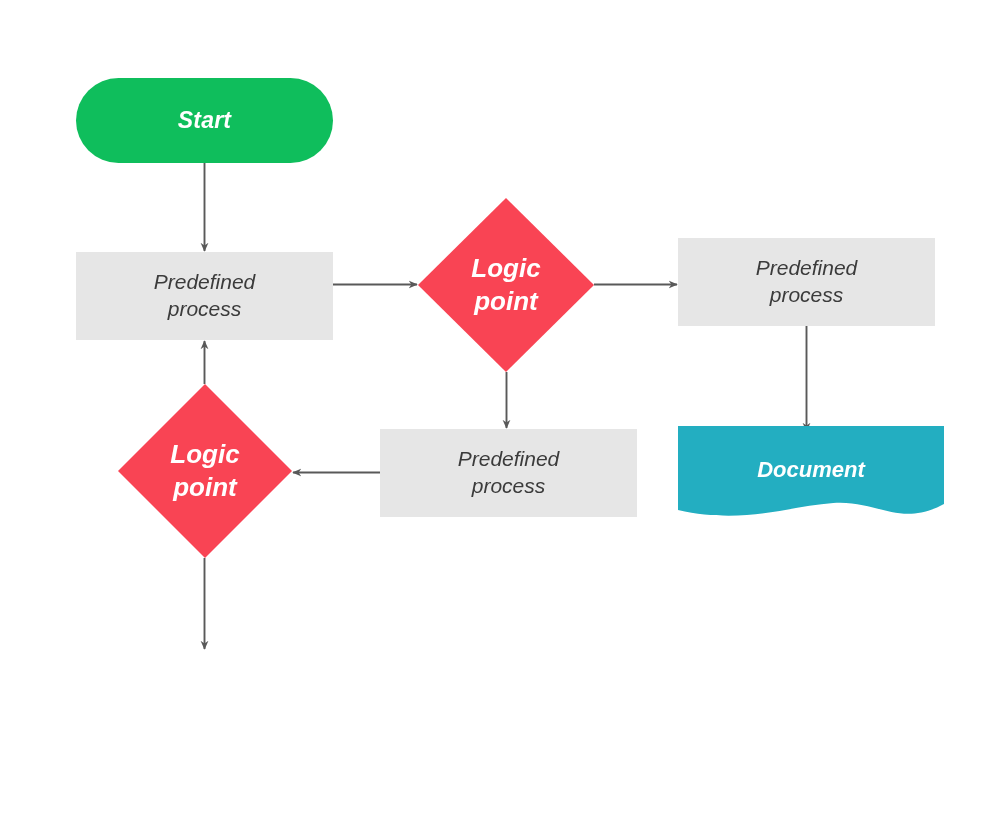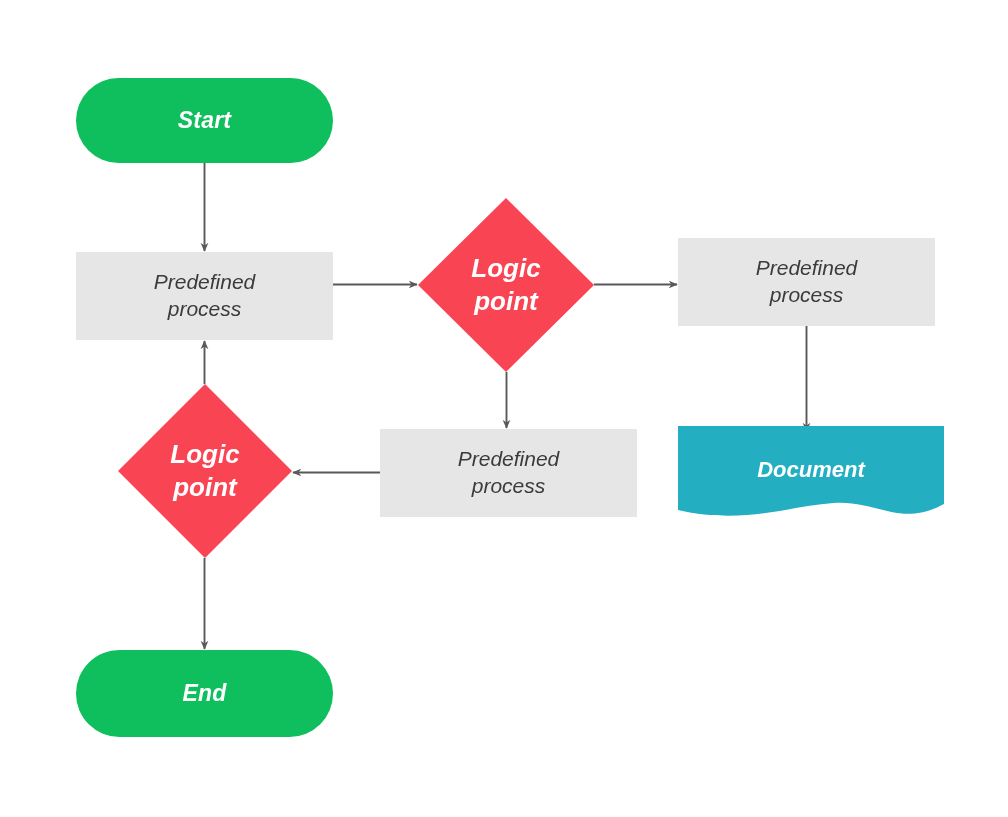--- a/index.html
+++ b/index.html
@@ -158,17 +158,14 @@
   </div>
 
   <div class="node shape-decision" style="left:118px; top:384px; width:174px; height:174px;">
     <svg class="diamond-bg" viewBox="0 0 174 174" preserveAspectRatio="none" xmlns="http://www.w3.org/2000/svg">
       <polygon points="87,0 174,87 87,174 0,87" fill="#f94454"></polygon>
     </svg>
     <span class="node-label">Logic
 point</span>
   </div>
 
-  <div class="node shape-terminator" style="left:76px; top:650px; width:257px; height:87px; background:#0fbe5c;">
-    <span class="node-label">End</span>
-  </div>
 
 </div>
 
 </body></html>

